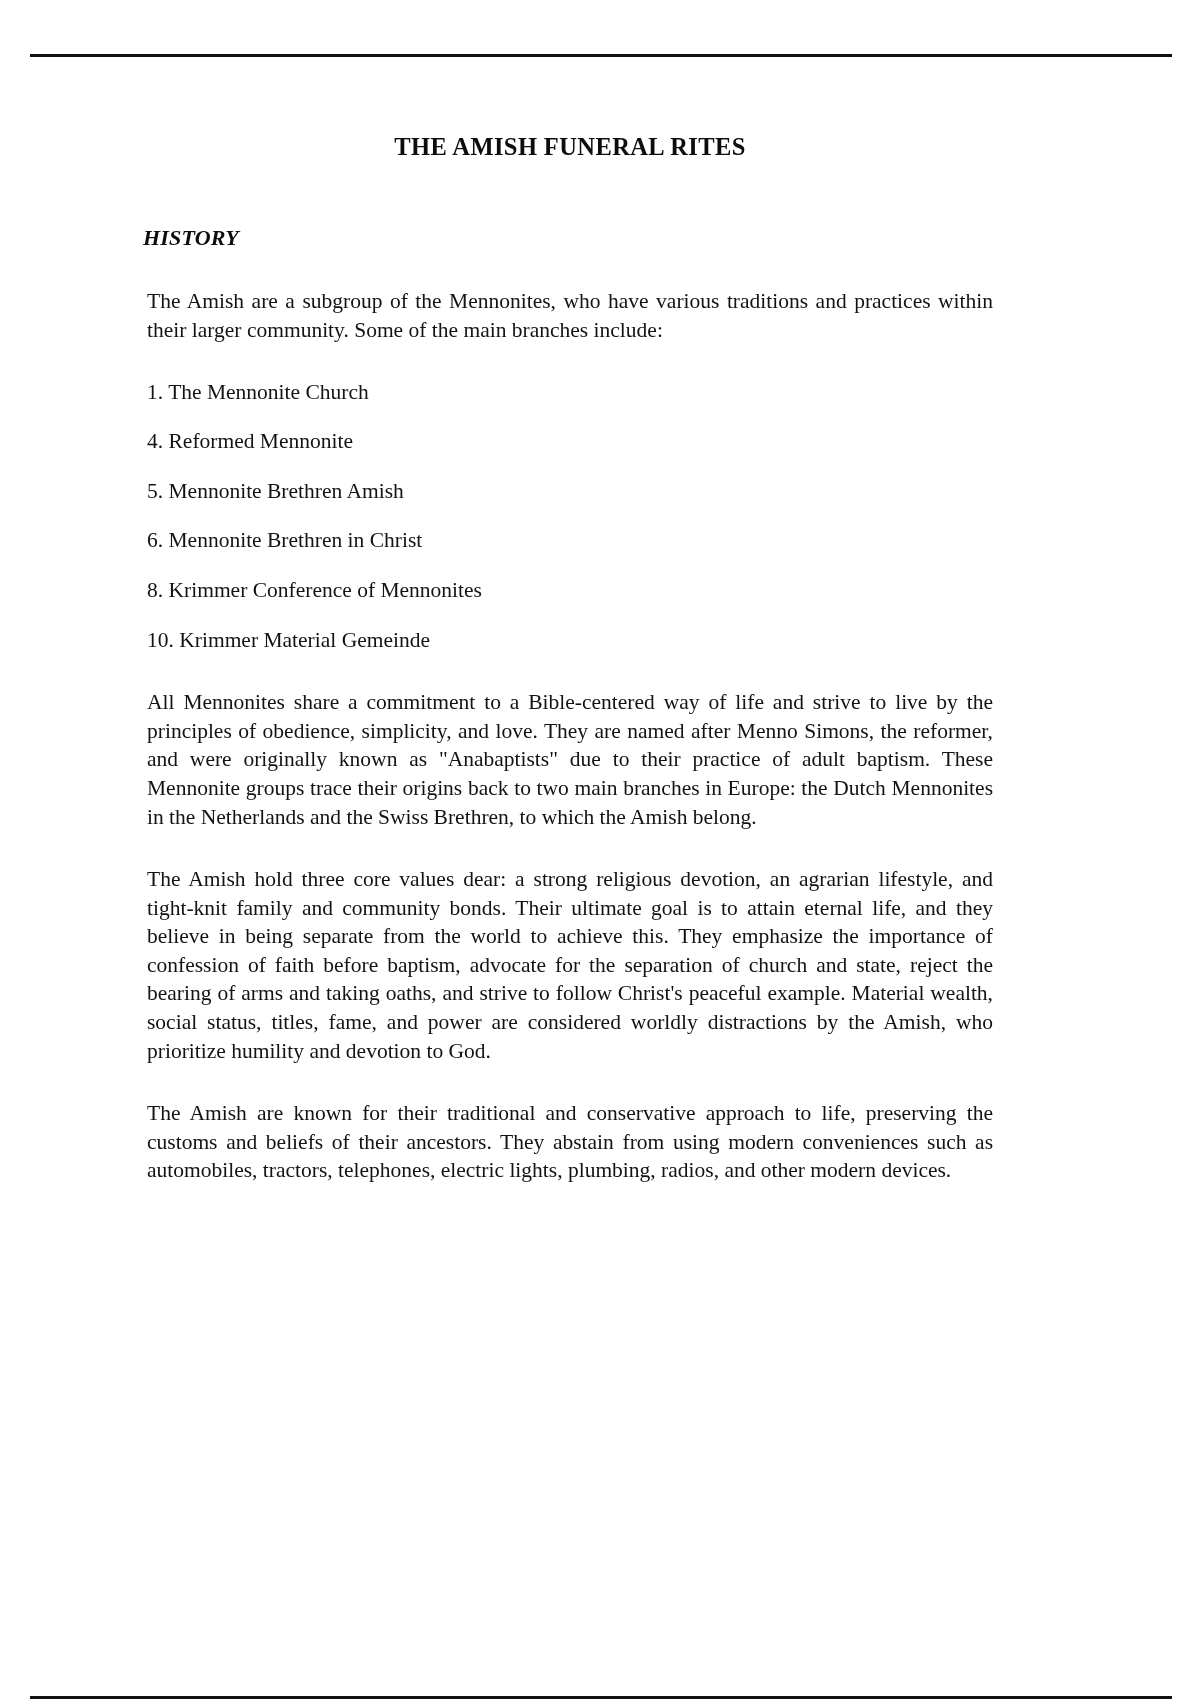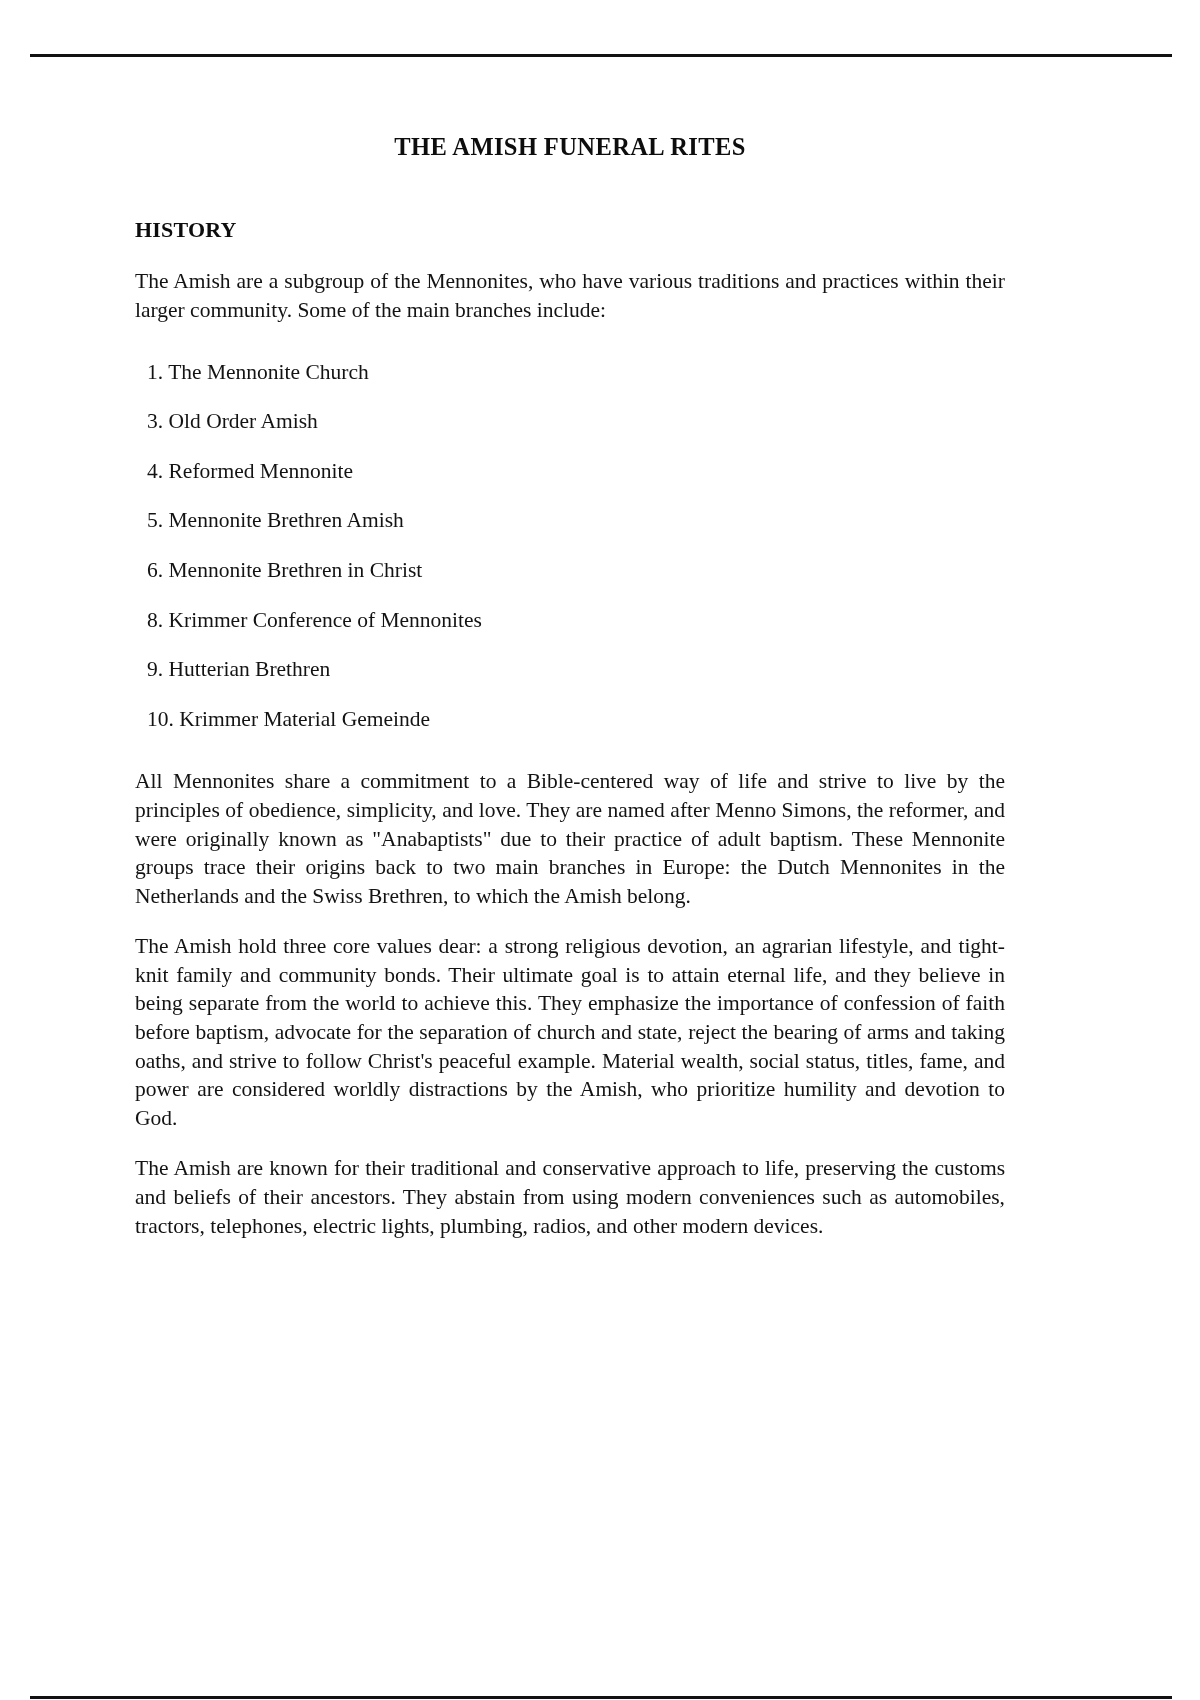--- a/index.html
+++ b/index.html
@@ -48,33 +48,34 @@
     font-size: 24.5px;
     letter-spacing: 0.4px;
     margin: 0;
     padding-top: 36px;
     line-height: 1.2;
     color: #0d0d0d;
   }
 
   .section-heading {
     font-weight: bold;
+    font-style: italic;
     font-size: 22px;
-    margin: 0;
+    margin: 8px;
     padding-top: 56px;
     letter-spacing: 0.2px;
     color: #0d0d0d;
   }
 
   p.body-text {
     font-size: 21.5px;
     line-height: 28.6px;
     text-align: justify;
     text-justify: inter-word;
-    margin: 0;
+    margin: 12px;
     padding-top: 22px;
     color: #131313;
     -webkit-hyphens: none;
     hyphens: none;
   }
 
   p.body-text.first-after-heading {
     padding-top: 24px;
   }
 
@@ -113,42 +114,34 @@
     <h2 class="section-heading">HISTORY</h2>
 
     <p class="body-text first-after-heading">The Amish are a subgroup of the Mennonites, who have various traditions and practices within their larger community. Some of the main branches include:</p>
 
     <ol class="branch-list">
       <li>
         <span class="num">1. </span>
         <span class="txt">The Mennonite Church</span>
       </li>
       <li>
-        <span class="num">3. </span>
-        <span class="txt">Old Order Amish</span>
-      </li>
-      <li>
         <span class="num">4. </span>
         <span class="txt">Reformed Mennonite</span>
       </li>
       <li>
         <span class="num">5. </span>
         <span class="txt">Mennonite Brethren Amish</span>
       </li>
       <li>
         <span class="num">6. </span>
         <span class="txt">Mennonite Brethren in Christ</span>
       </li>
       <li>
         <span class="num">8. </span>
         <span class="txt">Krimmer Conference of Mennonites</span>
-      </li>
-      <li>
-        <span class="num">9. </span>
-        <span class="txt">Hutterian Brethren</span>
       </li>
       <li>
         <span class="num">10. </span>
         <span class="txt">Krimmer Material Gemeinde</span>
       </li>
     </ol>
 
     <p class="body-text">All Mennonites share a commitment to a Bible-centered way of life and strive to live by the principles of obedience, simplicity, and love. They are named after Menno Simons, the reformer, and were originally known as "Anabaptists" due to their practice of adult baptism. These Mennonite groups trace their origins back to two main branches in Europe: the Dutch Mennonites in the Netherlands and the Swiss Brethren, to which the Amish belong.</p>
 
     <p class="body-text">The Amish hold three core values dear: a strong religious devotion, an agrarian lifestyle, and tight-knit family and community bonds. Their ultimate goal is to attain eternal life, and they believe in being separate from the world to achieve this. They emphasize the importance of confession of faith before baptism, advocate for the separation of church and state, reject the bearing of arms and taking oaths, and strive to follow Christ's peaceful example. Material wealth, social status, titles, fame, and power are considered worldly distractions by the Amish, who prioritize humility and devotion to God.</p>

